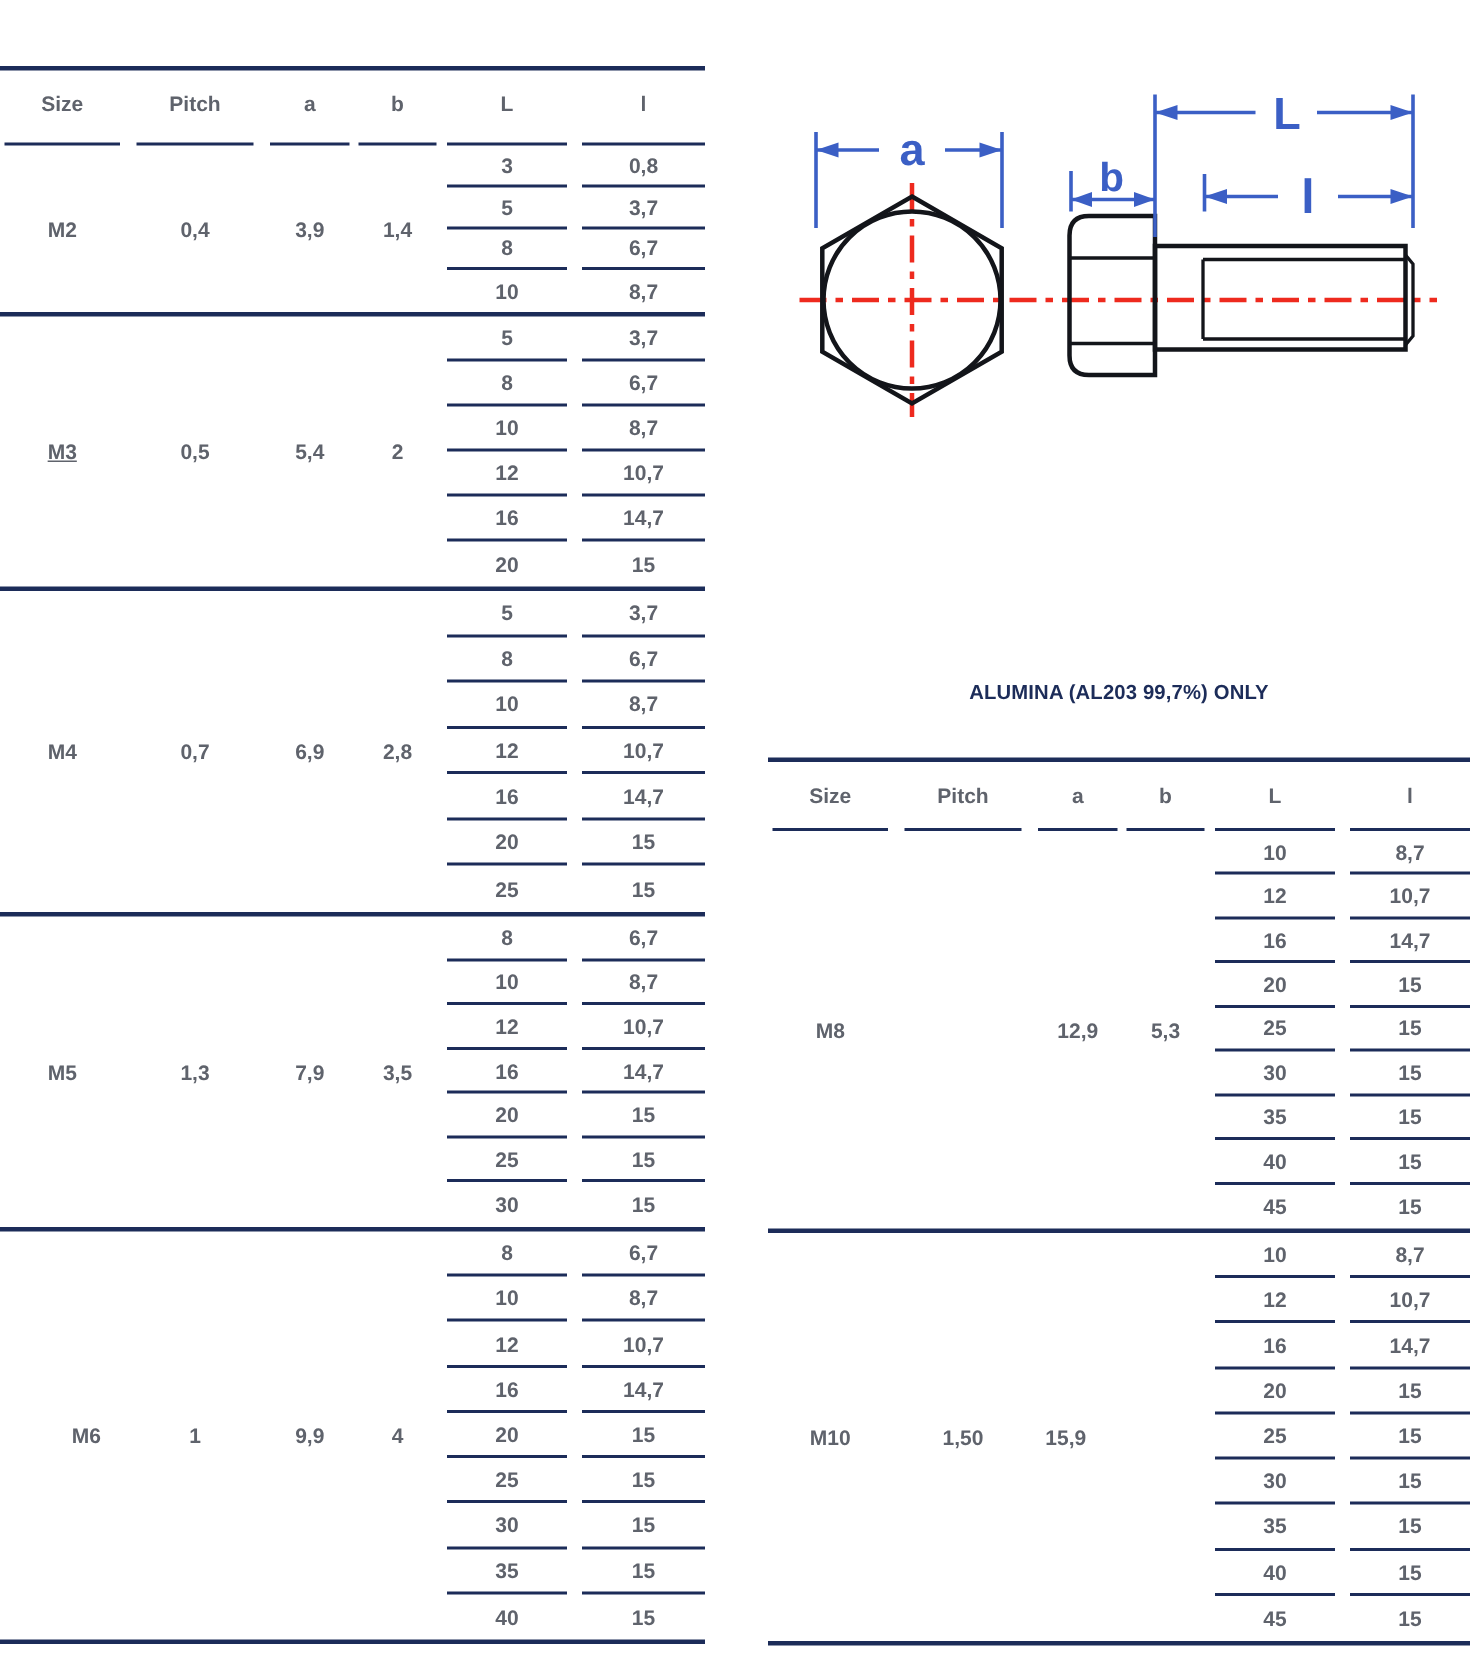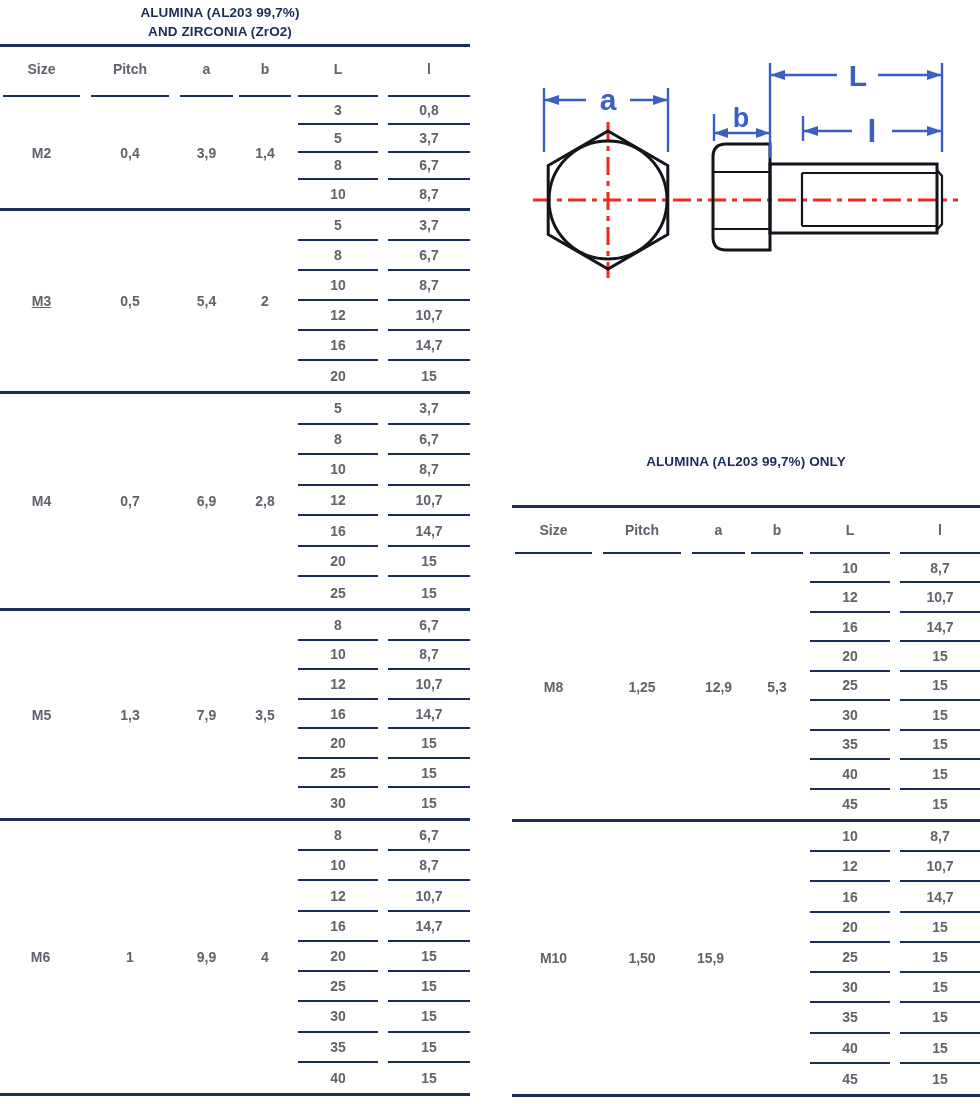--- a/index.html
+++ b/index.html
@@ -81,24 +81,20 @@
   <text class="blab" x="858" y="86" font-size="30">L</text>
 
   <path class="blu" d="M803,116 V141"></path>
   <path class="blu" d="M803,131 H852 M892,131 H942"></path>
   <polygon class="bluf" points="803,131 818,126 818,136"></polygon>
   <polygon class="bluf" points="942,131 927,126 927,136"></polygon>
   <text class="blab" x="872" y="142" font-size="32">l</text>
 </svg>
 
 <section class="tbl" id="t0">
-  <div class="title">
-    <div>ALUMINA (AL203 99,7%)</div>
-    <div>AND ZIRCONIA (ZrO2)</div>
-  </div>
   <div class="toprule"></div>
   <div class="header" id="t0-header">
       <div class="hdr-label" style="left: 3px; width: 77px;">Size</div>
       <div class="hdr-line" style="left: 3px; width: 77px;"></div>
       <div class="hdr-label" style="left: 91px; width: 78px;">Pitch</div>
       <div class="hdr-line" style="left: 91px; width: 78px;"></div>
       <div class="hdr-label" style="left: 180px; width: 53px;">a</div>
       <div class="hdr-line" style="left: 180px; width: 53px;"></div>
       <div class="hdr-label" style="left: 239px; width: 52px;">b</div>
       <div class="hdr-line" style="left: 239px; width: 52px;"></div>
@@ -230,21 +226,21 @@
             <div class="cell sep" style="left: 298px; width: 80px;">25</div>
             <div class="cell sep" style="left: 388px; width: 82px;">15</div>
           </div>
           <div class="row">
             <div class="cell" style="left: 298px; width: 80px;">30</div>
             <div class="cell" style="left: 388px; width: 82px;">15</div>
           </div>
         </div>
       </div>
       <div class="group" style="height: 275px;">
-        <div class="merged" style="left: 2px; width: 77px;">M6</div>
+        <div class="merged" style="left: 19px; width: 77px;">M6</div>
         <div class="merged" style="left: 91px; width: 78px;">1</div>
         <div class="merged" style="left: 180px; width: 53px;">9,9</div>
         <div class="merged" style="left: 239px; width: 52px;">4</div>
         <div class="rows">
           <div class="row">
             <div class="cell sep" style="left: 298px; width: 80px;">8</div>
             <div class="cell sep" style="left: 388px; width: 82px;">6,7</div>
           </div>
           <div class="row">
             <div class="cell sep" style="left: 298px; width: 80px;">10</div>
@@ -298,21 +294,20 @@
       <div class="hdr-label" style="left: 239px; width: 52px;">b</div>
       <div class="hdr-line" style="left: 239px; width: 52px;"></div>
       <div class="hdr-label" style="left: 298px; width: 80px;">L</div>
       <div class="hdr-line" style="left: 298px; width: 80px;"></div>
       <div class="hdr-label" style="left: 388px; width: 80px;">l</div>
       <div class="hdr-line" style="left: 388px; width: 80px;"></div>
     </div>
   <div class="groups" id="t1-groups">
       <div class="group" style="height: 268px;">
         <div class="merged" style="left: 3px; width: 77px;">M8</div>
-        <div class="merged" style="left: 91px; width: 78px;">1,25</div>
         <div class="merged" style="left: 180px; width: 53px;">12,9</div>
         <div class="merged" style="left: 239px; width: 52px;">5,3</div>
         <div class="rows">
           <div class="row">
             <div class="cell sep" style="left: 298px; width: 80px;">10</div>
             <div class="cell sep" style="left: 388px; width: 80px;">8,7</div>
           </div>
           <div class="row">
             <div class="cell sep" style="left: 298px; width: 80px;">12</div>
             <div class="cell sep" style="left: 388px; width: 80px;">10,7</div>

